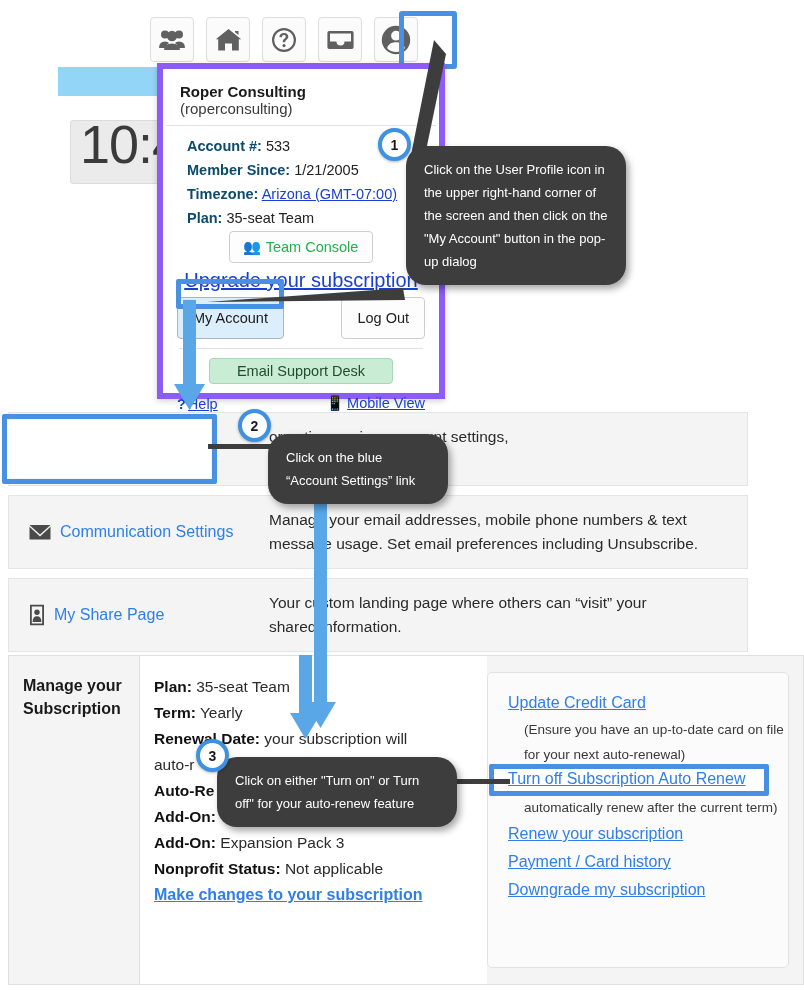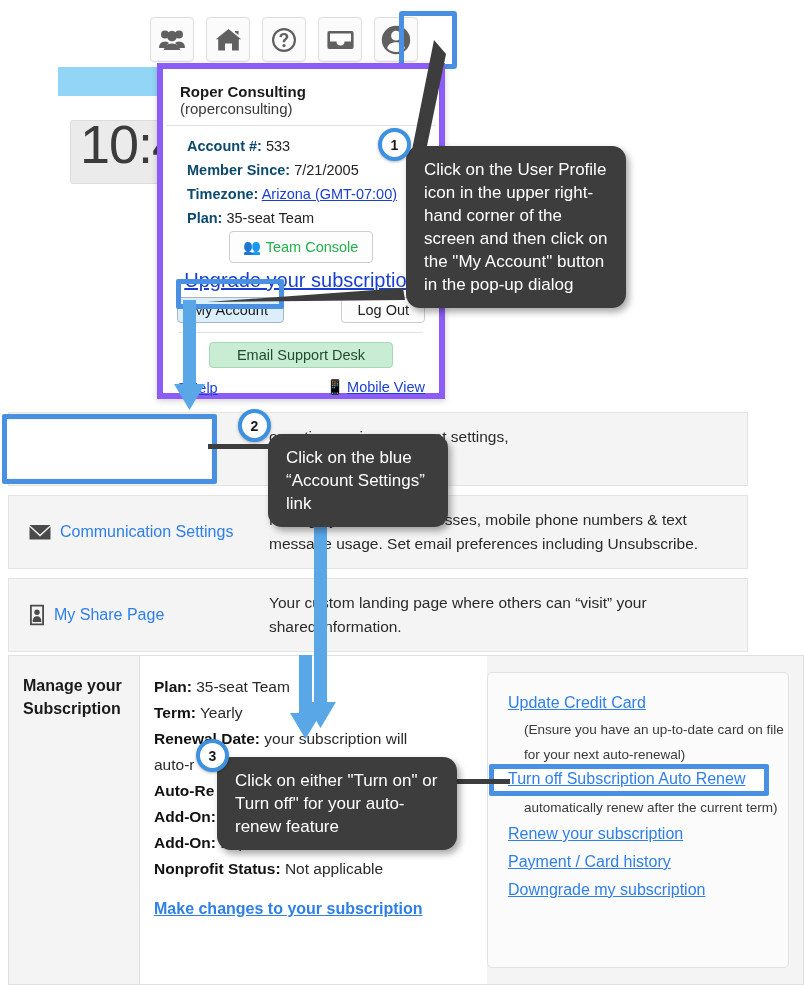--- a/index.html
+++ b/index.html
@@ -68,21 +68,21 @@
   .btn-team .ppl { color:#22b14c; margin-right:4px; }
   .link-upgrade {
     display:block; text-align:center; margin-top:6px;
     color:#1a3fd0; text-decoration:underline; font-size:20px;
   }
   .btn-row {
     display:flex; justify-content:space-between; align-items:center;
     padding:6px 14px 0 14px;
   }
   .btn-plain {
-    padding:4px 15px; font-size:14.5px; border:1px solid #cdcdcd;
+    padding:12px 15px; font-size:14.5px; border:1px solid #cdcdcd;
     border-radius:4px; background:#fdfdfd; color:#222;
   }
   .btn-myaccount { background:#dbeefb; border:1px solid #a9b6bf; color:#1a1a1a; }
   .myaccount-highlight {
     position:absolute; left:176px; top:279px; width:108px; height:30px;
     border:5px solid #4a90e2; border-radius:2px; pointer-events:none;
   }
   .popup-sep { border-top:1px solid #e2e2e2; margin:9px 16px 0 16px; }
   .btn-email {
     display:block; margin:9px auto 0 auto; width:184px; text-align:center;
@@ -121,21 +121,21 @@
   .sub-left {
     width:130px; padding:18px 0 0 14px; font-size:16px; font-weight:bold;
     line-height:23px; color:#1a1a1a;
   }
   .sub-mid {
     flex:1; background:#ffffff; border-left:1px solid #e0e0e0;
     padding:18px 0 0 14px; font-size:15.5px; line-height:26px; color:#2a2a2a;
   }
   .sub-mid b { font-weight:bold; color:#111; }
   .sub-mid .makechanges {
-    display:block; margin-top:14px; color:#2e7fe8; font-weight:bold; font-size:16px;
+    display:block; color:#2e7fe8; font-weight:bold; font-size:16px;
   }
   .sub-right {
     width:302px; margin:16px 14px 16px 0; background:#fbfbfb;
     border:1px solid #e2e2e2; border-radius:5px; padding:16px 0 0 20px;
   }
   .sub-right a.mainlink {
     display:block; color:#2e7fe8; font-size:16px; line-height:28px;
   }
   .sub-right .note {
     display:block; color:#3a3a3a; font-size:13.5px; line-height:25px;
@@ -147,21 +147,21 @@
     background: transparent;
   }
   .autorenew-white {
     position:absolute; left:494px; top:769px; width:270px; height:22px;
     background:#ffffff; pointer-events:none;
   }
 
   
   .callout {
     position:absolute; background:#3d3d3d; color:#ffffff;
-    border-radius:14px; font-size:17px; line-height:23px;
+    border-radius:20px; font-size:13px; line-height:23px;
     padding:12px 18px; box-shadow:3px 4px 7px rgba(0,0,0,0.35);
     z-index:40;
   }
   .callout-1 { left:406px; top:146px; width:220px; }
   .callout-2 { left:268px; top:434px; width:180px; }
   .callout-3 { left:217px; top:757px; width:240px; }
   .badge {
     position:absolute; width:33px; height:33px; border-radius:50%;
     background:#ffffff; border:4px solid #3d91e0;
     color:#1a1a1a; font-size:14px; font-weight:bold;
@@ -233,21 +233,21 @@
     <b>Roper Consulting</b>
     <span class="handle">(roperconsulting)</span>
   </div>
   <div class="popup-body">
     <div class="row">
       <b>Account #:</b>
       <span>533</span>
     </div>
     <div class="row">
       <b>Member Since:</b>
-      <span>7/21/2005</span>
+      <span>1/21/2005</span>
     </div>
     <div class="row">
       <b>Timezone:</b>
       <a class="tz" href="#">Arizona (GMT-07:00)</a>
     </div>
     <div class="row">
       <b>Plan:</b>
       <span>35-seat Team</span>
     </div>
     <div class="center-row">

